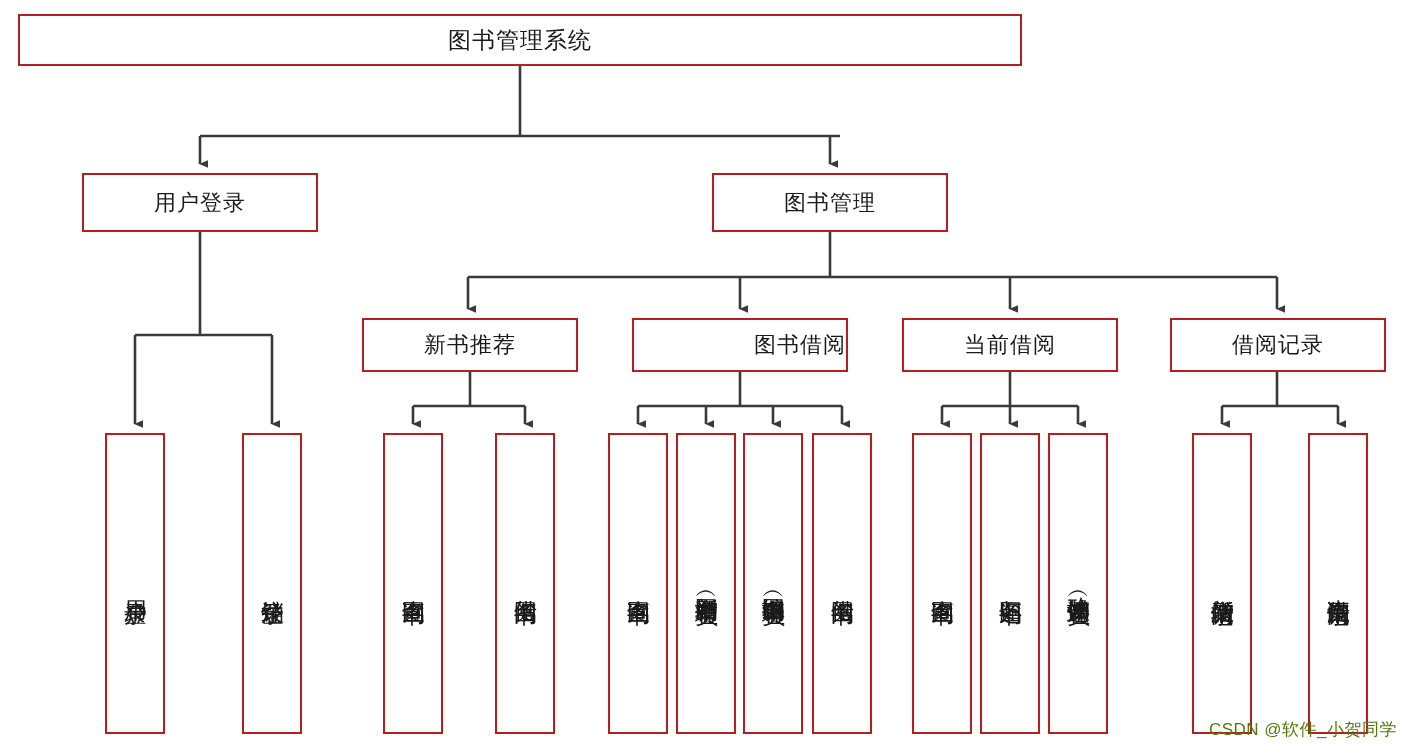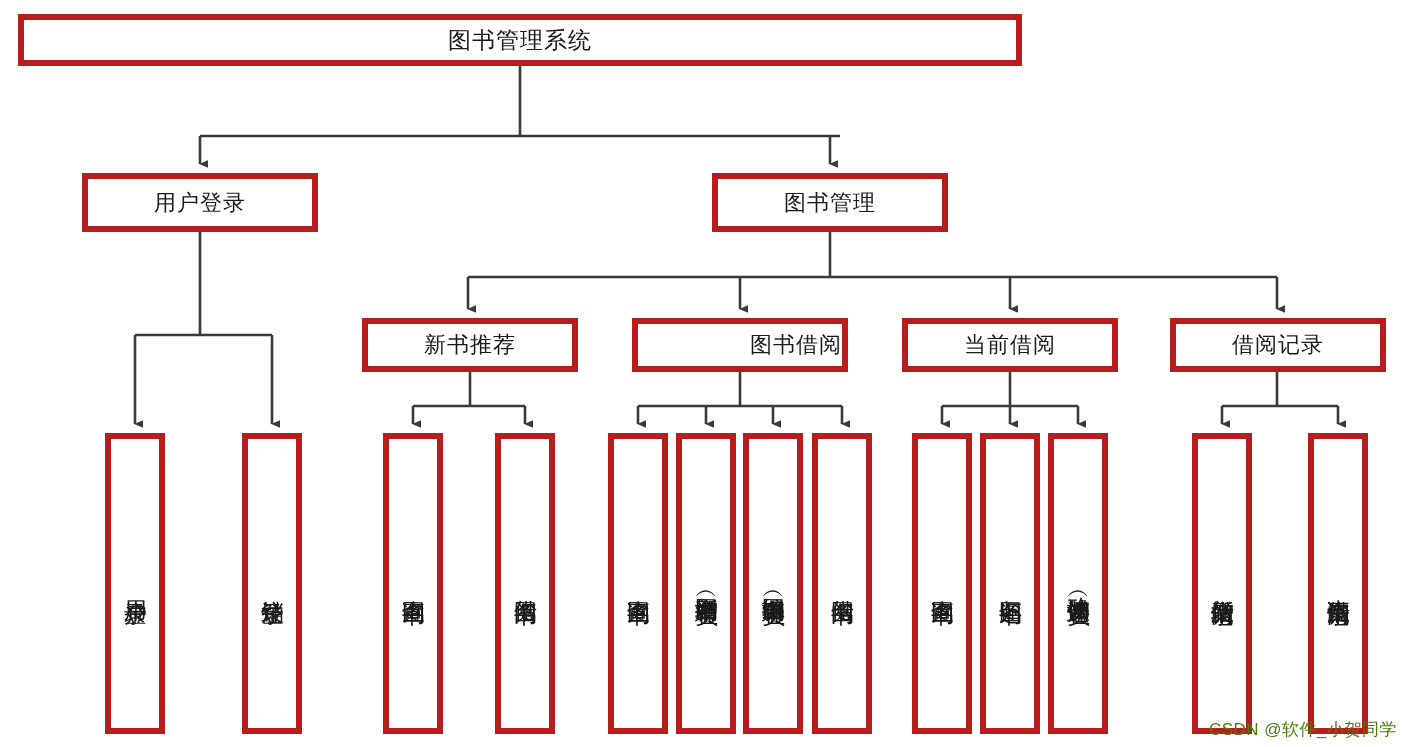--- a/index.html
+++ b/index.html
@@ -22,21 +22,21 @@
     left: 0;
     top: 0;
     width: 1405px;
     height: 747px;
     pointer-events: none;
   }
   .node {
     position: absolute;
     box-sizing: border-box;
     background: #ffffff;
-    border: 6px solid #b91c1c;
+    border: 2px solid #b91c1c;
     display: flex;
     align-items: center;
     justify-content: center;
     color: #1a1a1a;
   }
   .node.horiz {
     font-size: 22px;
     letter-spacing: 1px;
   }
   .node.root {

